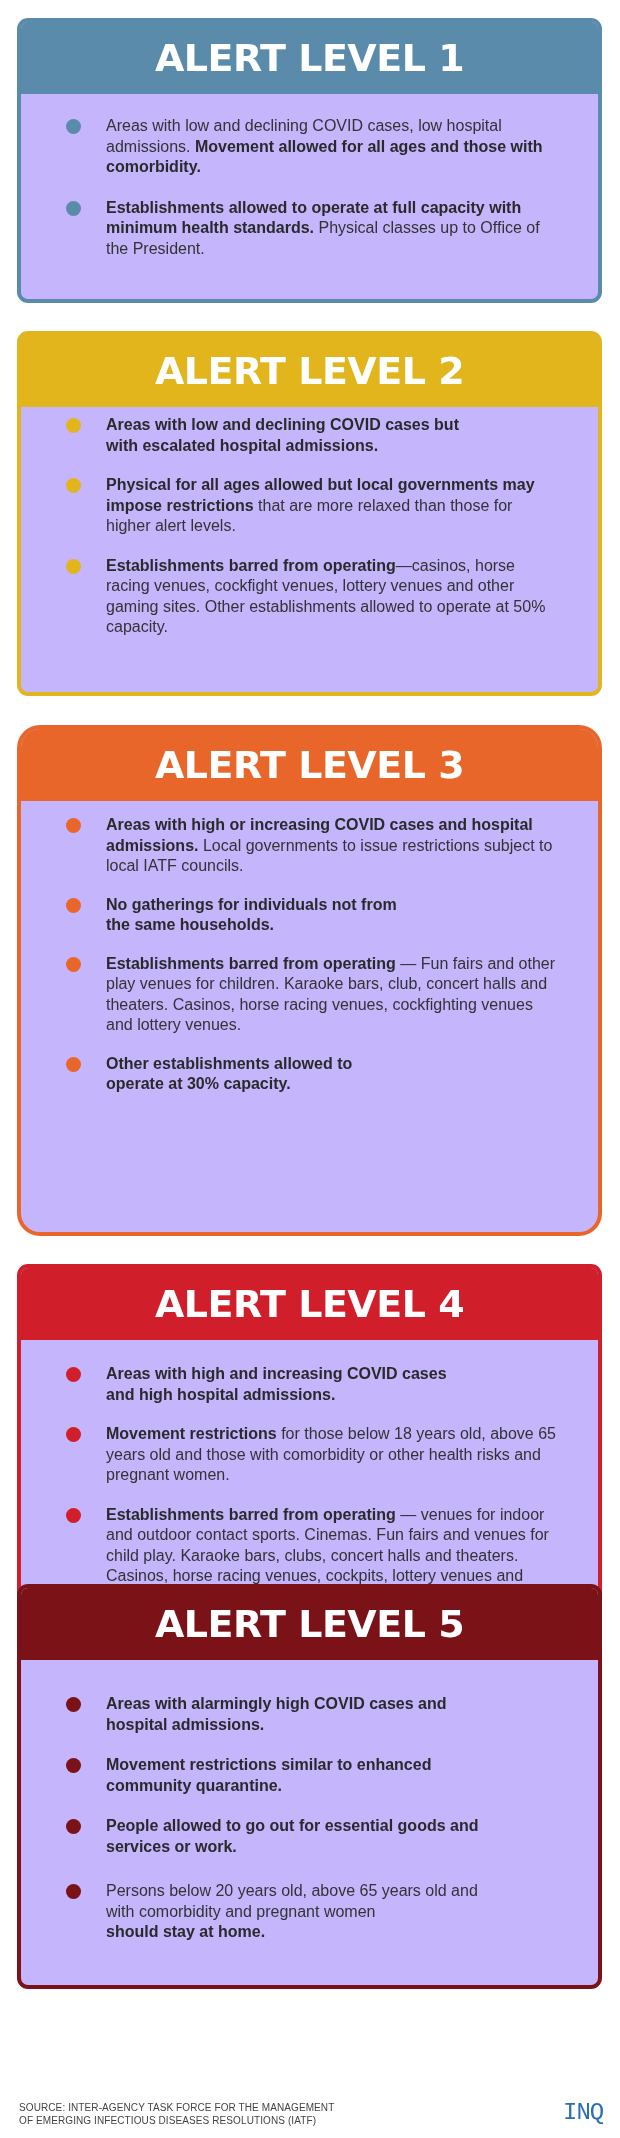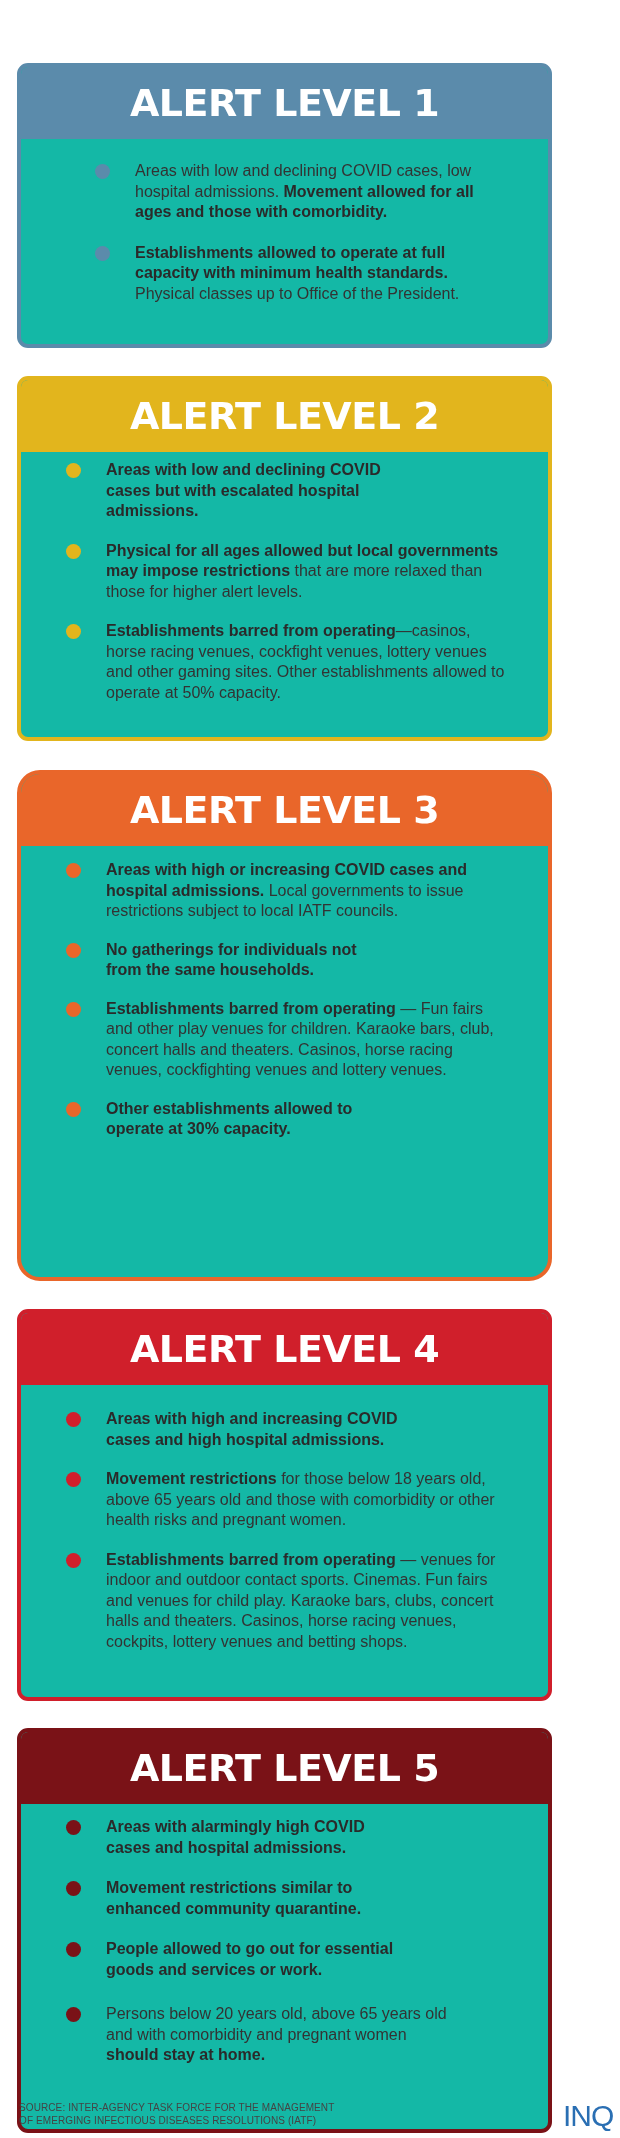--- a/index.html
+++ b/index.html
@@ -1,41 +1,41 @@
 <!DOCTYPE html>
 <html><head>
 <meta charset="utf-8">
 <style>
   html, body { margin:0; padding:0; background:#ffffff; }
   body { width:620px; height:2138px; position:relative; overflow:hidden;
          font-family:"Liberation Sans", "DejaVu Sans", sans-serif; color:#2f2f2f; }
-  .card { position:absolute; left:17px; width:535px; box-sizing:border-box;
-          border:4px solid var(--c); border-radius:11px; background:#14b8a6; overflow:hidden;margin-top:45px; }
+  .card { position:absolute; left:17px; width:585px; box-sizing:border-box;
+          border:4px solid var(--c); border-radius:11px; background:#c4b5fd; overflow:hidden; }
   .card-header { background:var(--c); height:73px; display:flex; align-items:center;
                  justify-content:center; margin:-1px -1px 0 -1px; }
   .card-title { color:#fff; font-weight:bold; font-size:38px; letter-spacing:-0.5px;
                 font-family:"DejaVu Sans", "Liberation Sans", sans-serif; }
   .items { list-style:none; margin:0; padding:0 40px 0 0; }
   .item { position:relative; padding-left:85px; font-size:16px; line-height:20.5px; color:#333; }
   .bullet { position:absolute; left:45px; top:3px; width:15px; height:15px; border-radius:50%; background:var(--c); }
   .item b { font-weight:bold; color:#2a2a2a; }
   .footer-source { position:absolute; left:19px; top:2101px; font-size:10px; line-height:13px;
                    color:#444; letter-spacing:0.1px; text-transform:uppercase; }
   .footer-source div { white-space:nowrap; }
-  .inq-logo { position:absolute; left:563px; top:2099px; font-size:30px; color:#2a6fb3;
-              font-family:Liberation Sans, sans-serif; letter-spacing:-1px; }
+  .inq-logo { position:absolute; left:563px; top:2099px; font-size:24px; color:#2a6fb3;
+              font-family:Liberation Mono, monospace; letter-spacing:-1px; }
 </style>
 </head>
 <body>
 
 <div class="card" style="--c:#5b8bab; top:18px; height:285px;">
   <div class="card-header">
     <span class="card-title">ALERT LEVEL 1</span>
   </div>
-  <ul class="items" style="padding-top:22px;padding-left:29px;">
+  <ul class="items" style="padding-top:22px;">
     <li class="item">
       <span class="bullet"></span>
       <span>Areas with low and declining COVID cases, low hospital admissions. </span><b>Movement allowed for all ages and those with comorbidity.</b>
     </li>
     <li class="item" style="margin-top:20px;">
       <span class="bullet"></span>
       <b>Establishments allowed to operate at full capacity with minimum health standards.</b><span> Physical classes up to Office of the President.</span>
     </li>
   </ul>
 </div>
@@ -97,25 +97,25 @@
       <span class="bullet"></span>
       <b>Movement restrictions</b><span> for those below 18 years old, above 65 years old and those with comorbidity or other health risks and pregnant women.</span>
     </li>
     <li class="item" style="margin-top:19px;">
       <span class="bullet"></span>
       <b>Establishments barred from operating</b><span> — venues for indoor and outdoor contact sports. Cinemas. Fun fairs and venues for child play. Karaoke bars, clubs, concert halls and theaters. Casinos, horse racing venues, cockpits, lottery venues and betting shops.</span>
     </li>
   </ul>
 </div>
 
-<div class="card" style="--c:#7a1217; top:1683px; height:405px;">
+<div class="card" style="--c:#7a1217; top:1584px; height:405px;">
   <div class="card-header">
     <span class="card-title">ALERT LEVEL 5</span>
   </div>
-  <ul class="items" style="padding-top:13px;">
+  <ul class="items" style="padding-top:34px;">
     <li class="item" style="padding-right:100px;">
       <span class="bullet"></span>
       <b>Areas with alarmingly high COVID cases and hospital admissions.</b>
     </li>
     <li class="item" style="margin-top:20px; padding-right:100px;">
       <span class="bullet"></span>
       <b>Movement restrictions similar to enhanced community quarantine.</b>
     </li>
     <li class="item" style="margin-top:20px; padding-right:70px;">
       <span class="bullet"></span>

